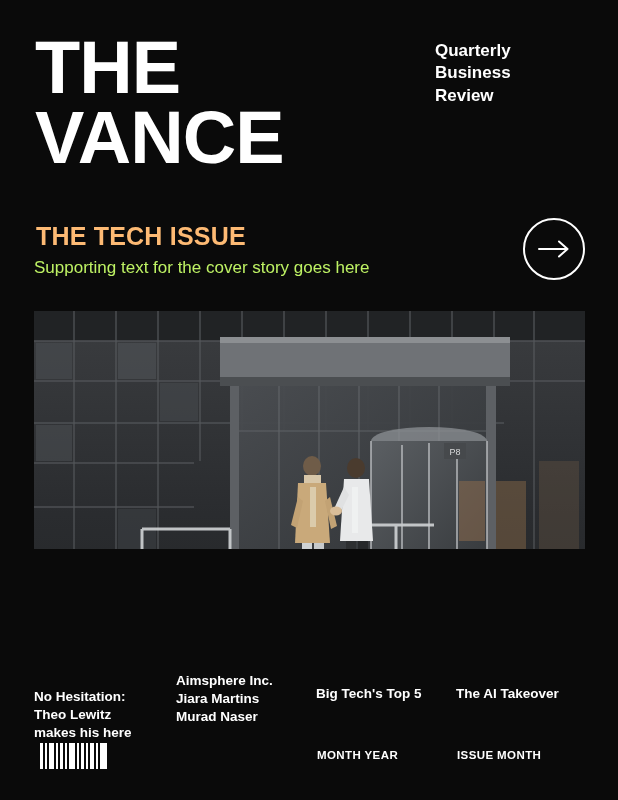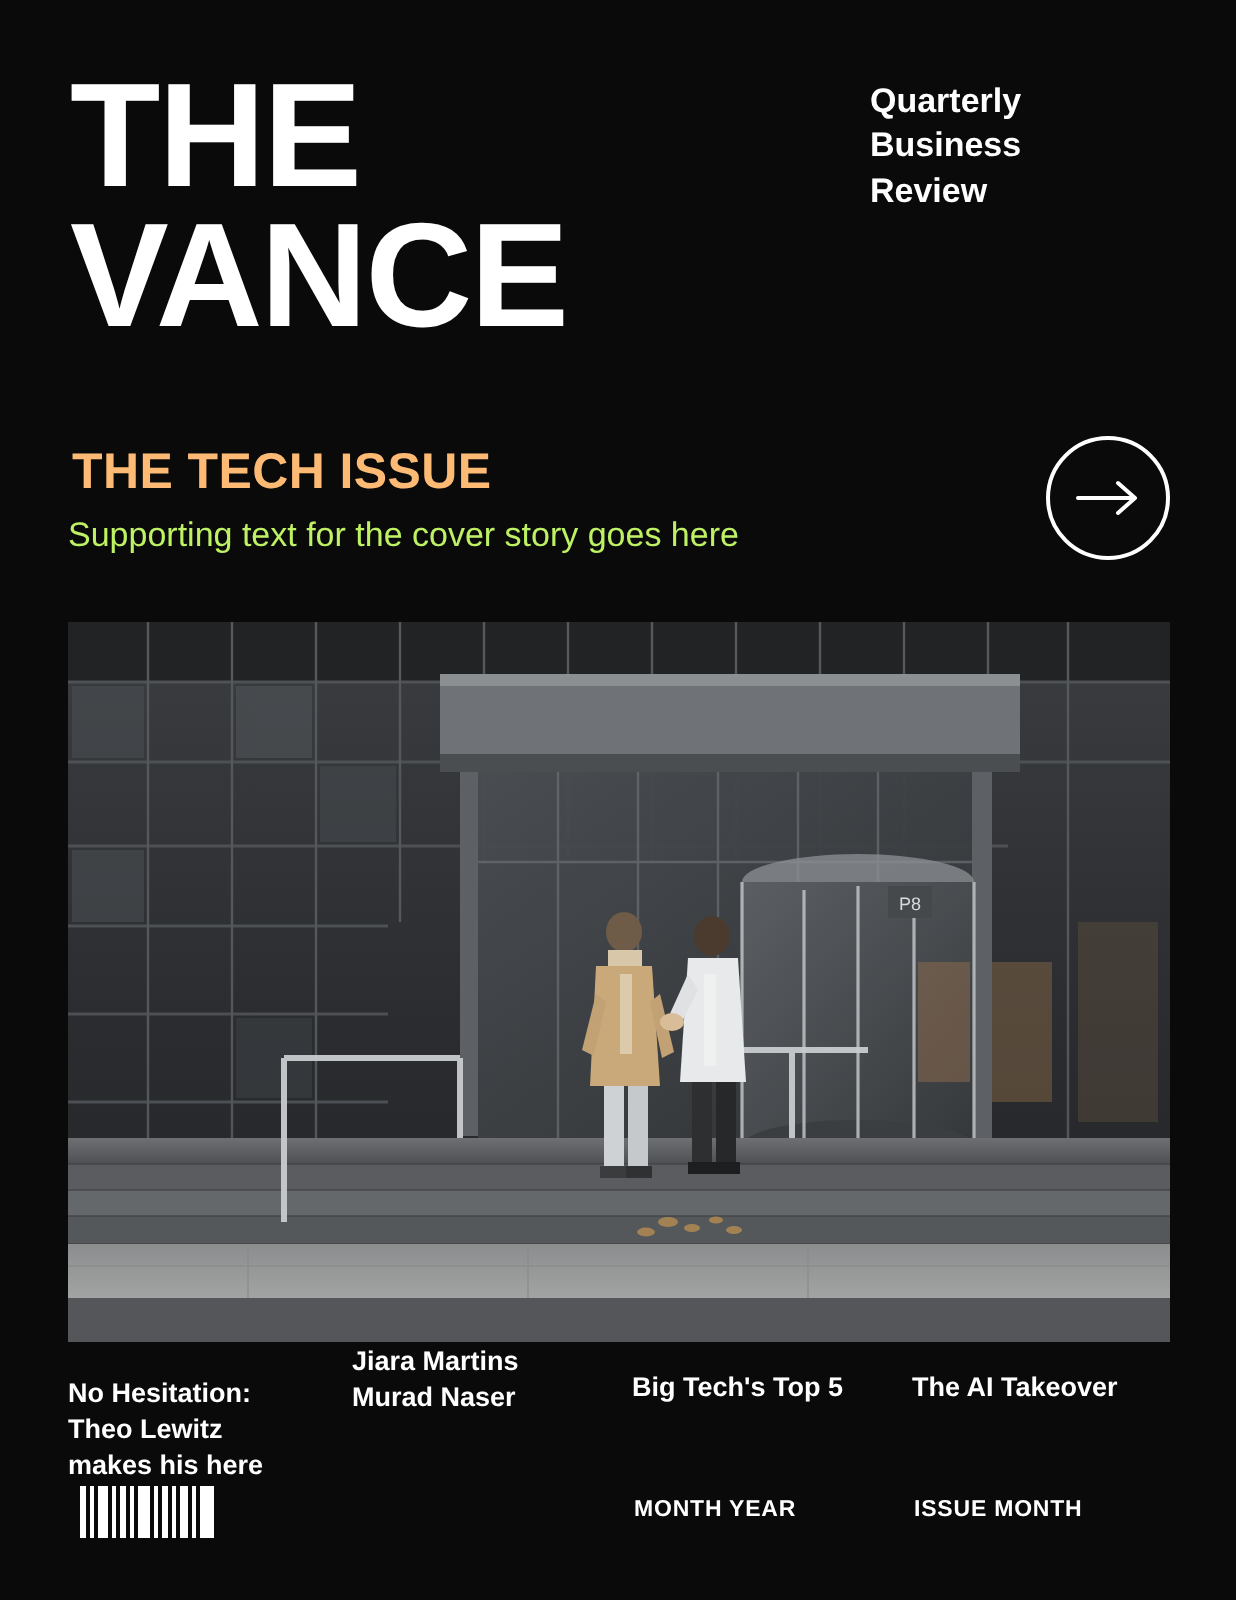--- a/index.html
+++ b/index.html
@@ -83,21 +83,21 @@
     justify-content: center;
   }
   .arrow-circle svg { display: block; }
 
   
   .photo {
     position: absolute;
     left: 34px;
     top: 311px;
     width: 551px;
-    height: 360px;
+    height: 238px;
     overflow: hidden;
     background: #55565a;
   }
   .photo-svg { display: block; width: 551px; height: 338px; }
 
   
   .headlines {
     position: absolute;
     left: 34px;
     top: 672px;
@@ -338,20 +338,21 @@
     </svg>
   </div>
 
   <div class="headlines">
     <div class="hl hl-1">
       <div>No Hesitation:</div>
       <div>Theo Lewitz</div>
       <div>makes his here</div>
     </div>
     <div class="hl hl-2">
+      <div>Aimsphere Inc.</div>
       <div>Jiara Martins</div>
       <div>Murad Naser</div>
     </div>
     <div class="hl hl-3">
       <div>Big Tech's Top 5</div>
     </div>
     <div class="hl hl-4">
       <div>The AI Takeover</div>
     </div>
   </div>

